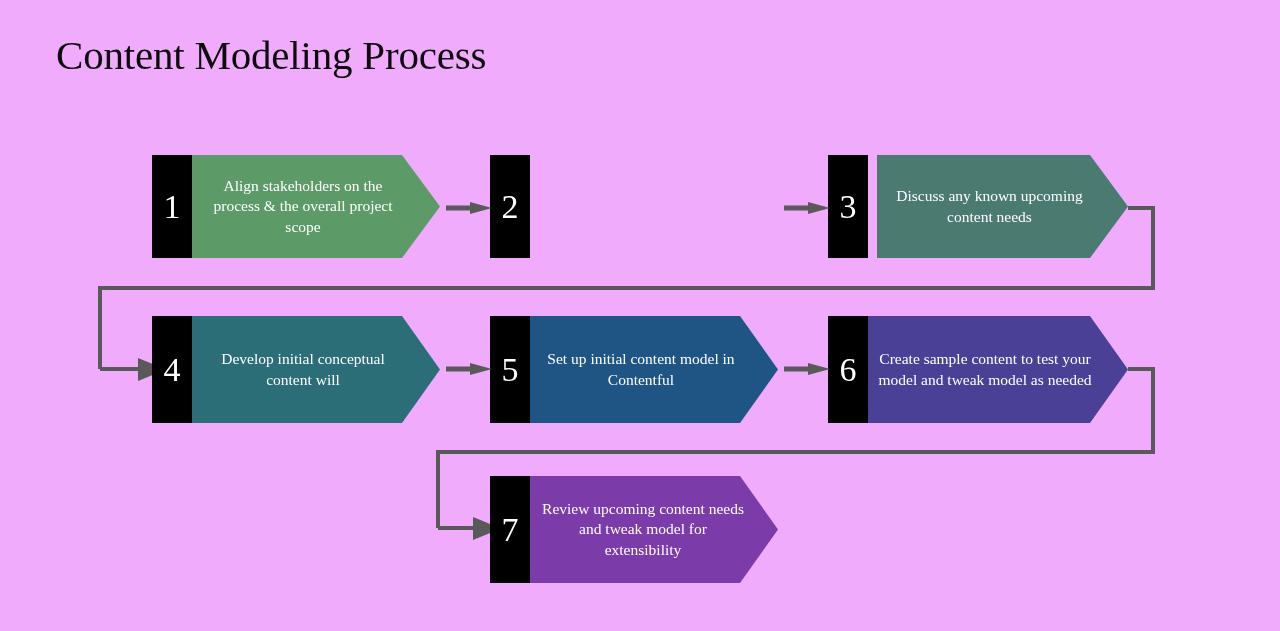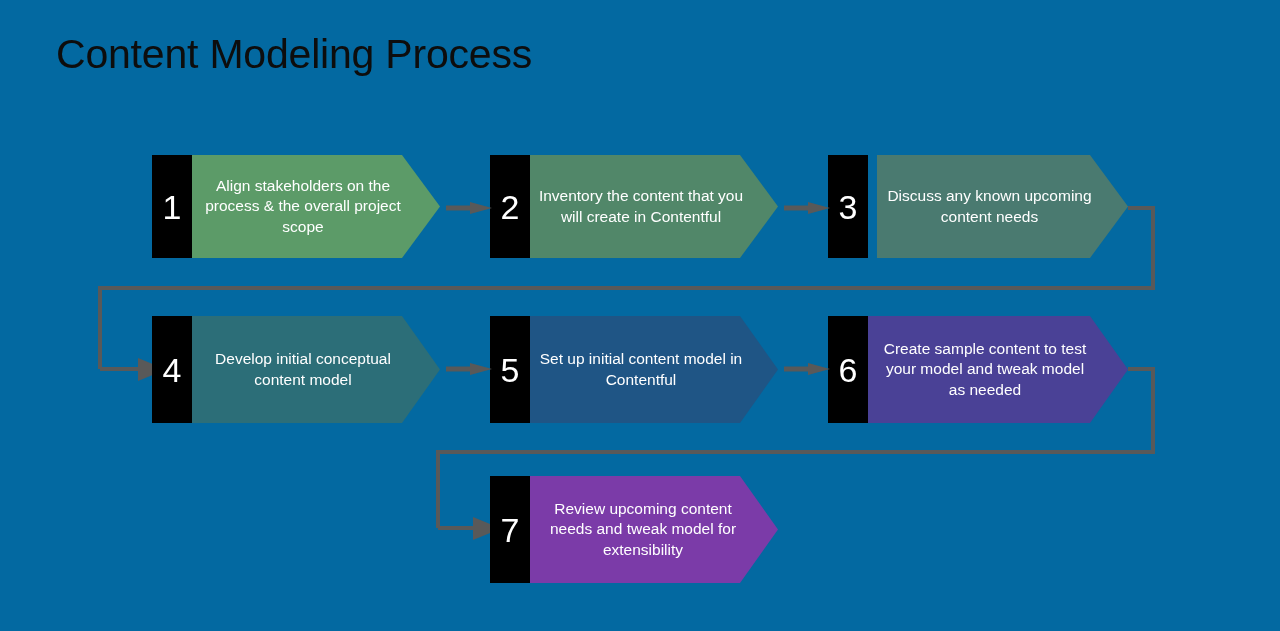--- a/index.html
+++ b/index.html
@@ -2,21 +2,21 @@
 <html><head>
 <meta charset="utf-8">
 <style>
   * { box-sizing: border-box; margin: 0; padding: 0; }
   html, body {
     width: 1280px; height: 631px;
     background: #ffffff;
     font-family: "Liberation Sans", sans-serif;
     overflow: hidden;
   }
-  #page { position: relative; width: 1280px; height: 631px; background: #0369a1; }
+  #page { position: relative; width: 1280px; height: 631px; background: #f0abfc; font-family: Liberation Serif, serif; }
 
   #title {
     position: absolute;
     left: 56px; top: 31px;
     font-size: 41px;
     font-weight: 400;
     color: #0d0d0d;
     letter-spacing: -0.2px;
     white-space: nowrap;
   }
@@ -95,41 +95,38 @@
     </div>
   </div>
 
   <svg class="arrow" style="left:446px; top:202px; width:46px;" viewBox="0 0 46 12" xmlns="http://www.w3.org/2000/svg">
     <rect x="0" y="3.5" width="28" height="5" fill="#595959"></rect>
     <polygon points="24,0 46,6 24,12" fill="#595959"></polygon>
   </svg>
 
   <div class="step" style="left:490px; top:155px; width:288px; height:103px;">
     <div class="step-num">2</div>
-    <div class="step-body" style="background:#518769; clip-path: polygon(0 0, calc(100% - 38px) 0, 100% 50%, calc(100% - 38px) 100%, 0 100%);">
-      <span class="step-label">Inventory the content that you will create in Contentful</span>
-    </div>
   </div>
 
   <svg class="arrow" style="left:784px; top:202px; width:46px;" viewBox="0 0 46 12" xmlns="http://www.w3.org/2000/svg">
     <rect x="0" y="3.5" width="28" height="5" fill="#595959"></rect>
     <polygon points="24,0 46,6 24,12" fill="#595959"></polygon>
   </svg>
 
   <div class="step" style="left:828px; top:155px; width:300px; height:103px;">
     <div class="step-num">3</div>
     <div class="step-body" style="background:#4a7a70; clip-path: polygon(0 0, calc(100% - 38px) 0, 100% 50%, calc(100% - 38px) 100%, 0 100%); margin-left: 9px;">
       <span class="step-label">Discuss any known upcoming content needs</span>
     </div>
   </div>
 
   <div class="step" style="left:152px; top:316px; width:288px; height:107px;">
     <div class="step-num">4</div>
     <div class="step-body" style="background:#2c6e78; clip-path: polygon(0 0, calc(100% - 38px) 0, 100% 50%, calc(100% - 38px) 100%, 0 100%);">
-      <span class="step-label">Develop initial conceptual content model</span>
+      <span class="step-label">Develop initial conceptual content will</span>
     </div>
   </div>
 
   <svg class="arrow" style="left:446px; top:363px; width:46px;" viewBox="0 0 46 12" xmlns="http://www.w3.org/2000/svg">
     <rect x="0" y="3.5" width="28" height="5" fill="#595959"></rect>
     <polygon points="24,0 46,6 24,12" fill="#595959"></polygon>
   </svg>
 
   <div class="step" style="left:490px; top:316px; width:288px; height:107px;">
     <div class="step-num">5</div>

